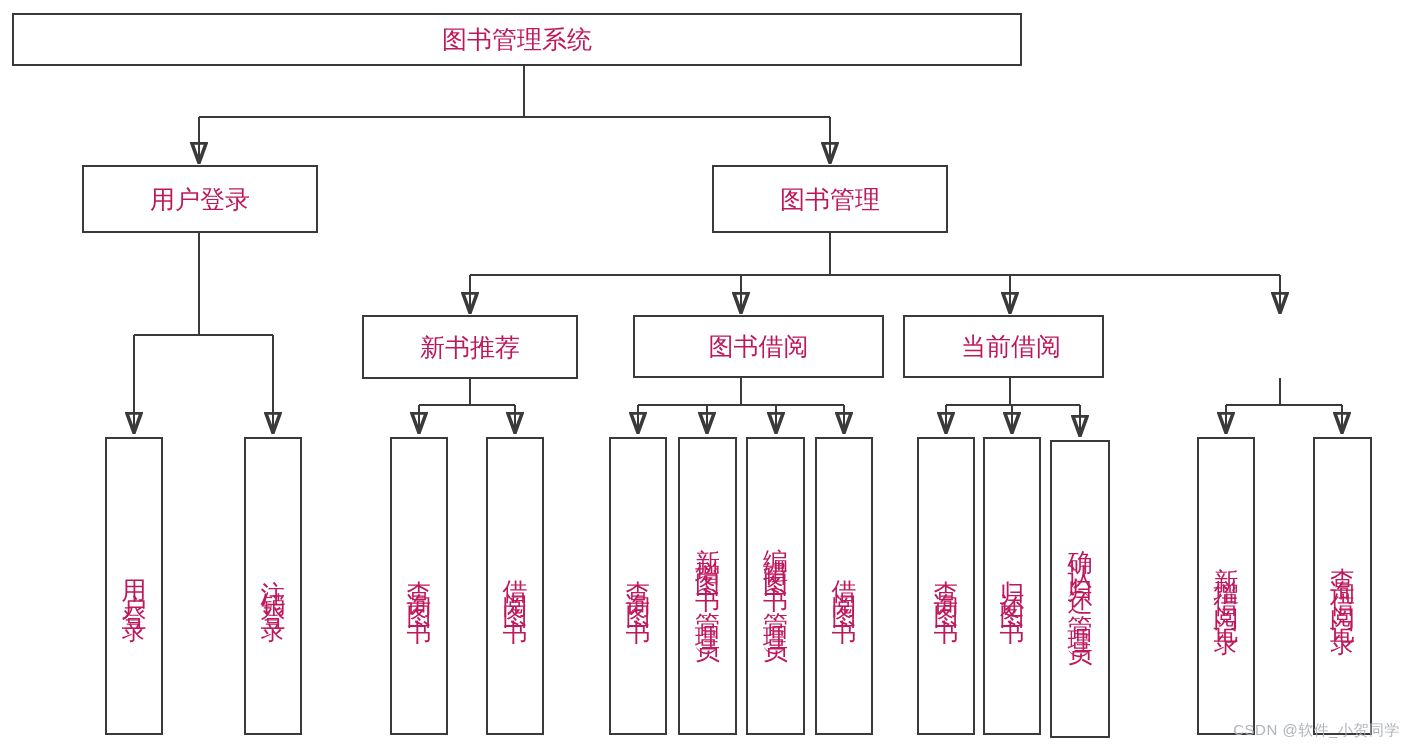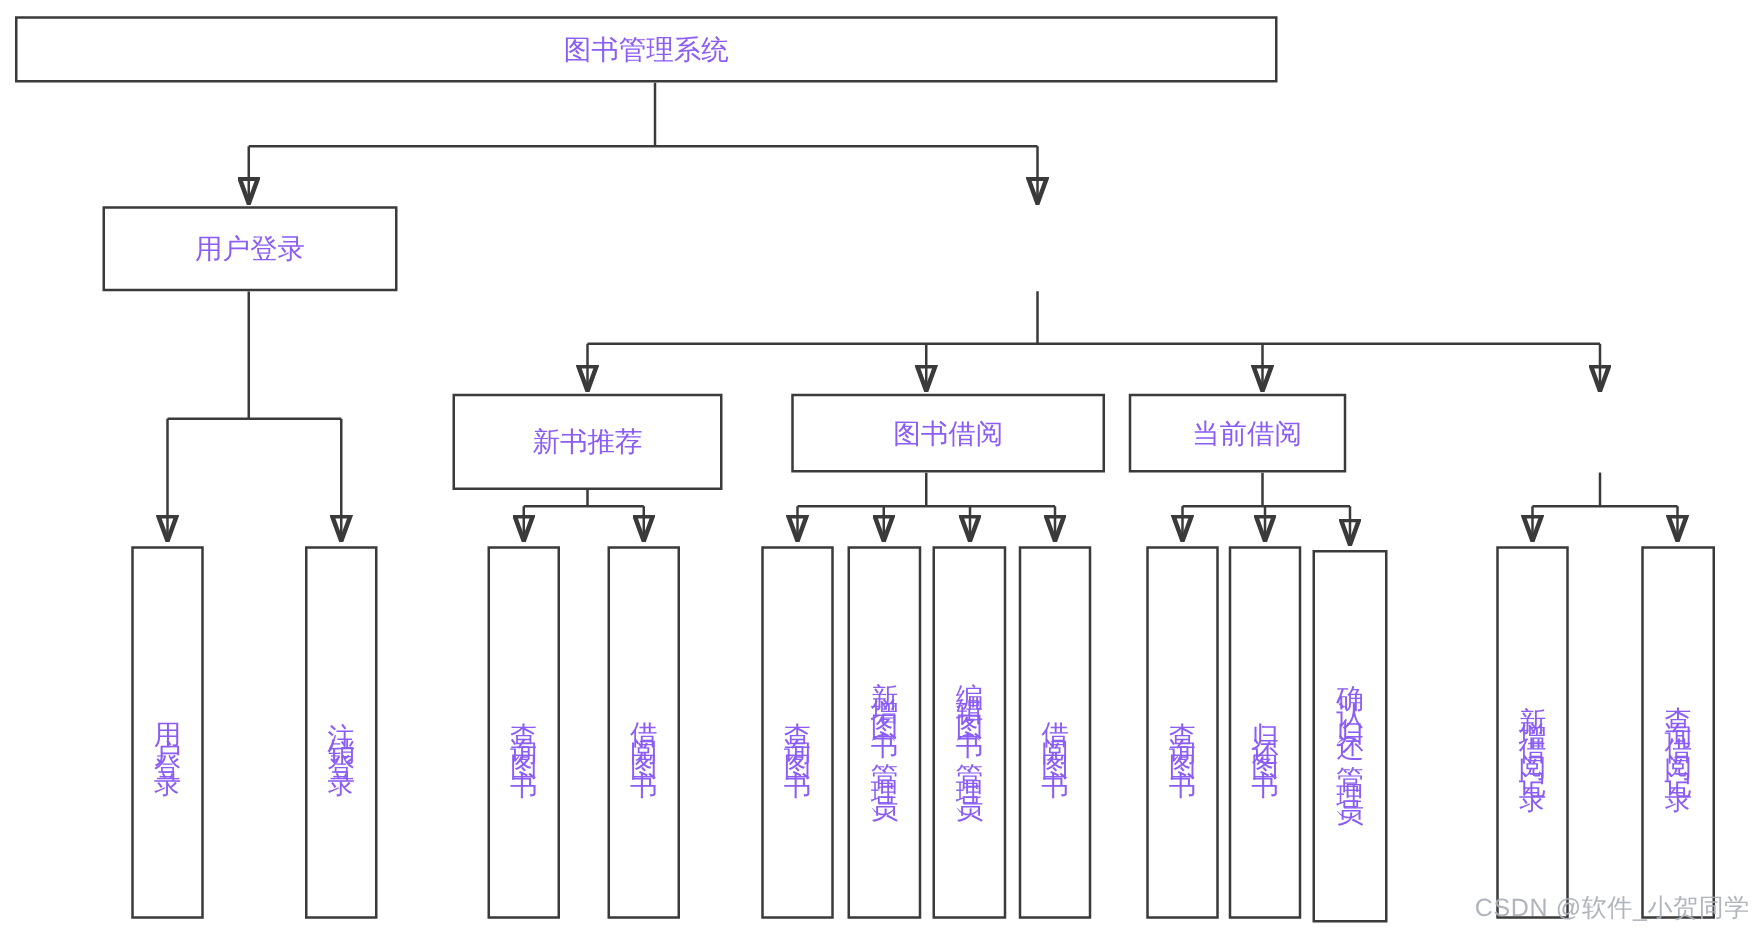--- a/index.html
+++ b/index.html
@@ -22,36 +22,36 @@
     stroke-width: 2;
     fill: none;
   }
   .node {
     position: absolute;
     background: #ffffff;
     border: 2px solid #3a3a3a;
     display: flex;
     align-items: center;
     justify-content: center;
-    color: #8b5cf6;
-    font-size: 22px;
+    color: #be185d;
+    font-size: 25px;
   }
   .node .lbl { white-space: nowrap; }
   .leaf .lbl {
     writing-mode: vertical-rl;
     text-orientation: mixed;
     letter-spacing: 13px;
     white-space: nowrap;
     line-height: 1;
   }
   .watermark {
     position: absolute;
     right: 5px;
     bottom: 7px;
-    font-size: 20px;
+    font-size: 15px;
     color: rgba(172, 176, 184, 0.95);
     letter-spacing: 0.5px;
     white-space: nowrap;
   }
 </style>
 </head>
 <body>
 
 <div class="canvas">
 
@@ -98,28 +98,31 @@
     <path d="M1342,405 V431" marker-end="url(#arrow)"></path>
   </svg>
 
   <div class="node" style="left:12px; top:13px; width:1010px; height:53px;">
     <span class="lbl">图书管理系统</span>
   </div>
 
   <div class="node" style="left:82px; top:165px; width:236px; height:68px;">
     <span class="lbl">用户登录</span>
   </div>
+  <div class="node" style="left:712px; top:165px; width:236px; height:68px;">
+    <span class="lbl">图书管理</span>
+  </div>
 
-  <div class="node" style="left:362px; top:315px; width:216px; height:77px;">
+  <div class="node" style="left:362px; top:315px; width:216px; height:64px;">
     <span class="lbl">新书推荐</span>
   </div>
   <div class="node" style="left:633px; top:315px; width:251px; height:63px;">
     <span class="lbl">图书借阅</span>
   </div>
-  <div class="node" style="left:903px; top:315px; width:174px; height:63px;padding-left:15px;">
+  <div class="node" style="left:903px; top:315px; width:201px; height:63px;padding-left:15px;">
     <span class="lbl">当前借阅</span>
   </div>
 
   <div class="node leaf" style="left:105px; top:437px; width:58px; height:298px;">
     <span class="lbl">用户登录</span>
   </div>
   <div class="node leaf" style="left:244px; top:437px; width:58px; height:298px;">
     <span class="lbl">注销登录</span>
   </div>
 

